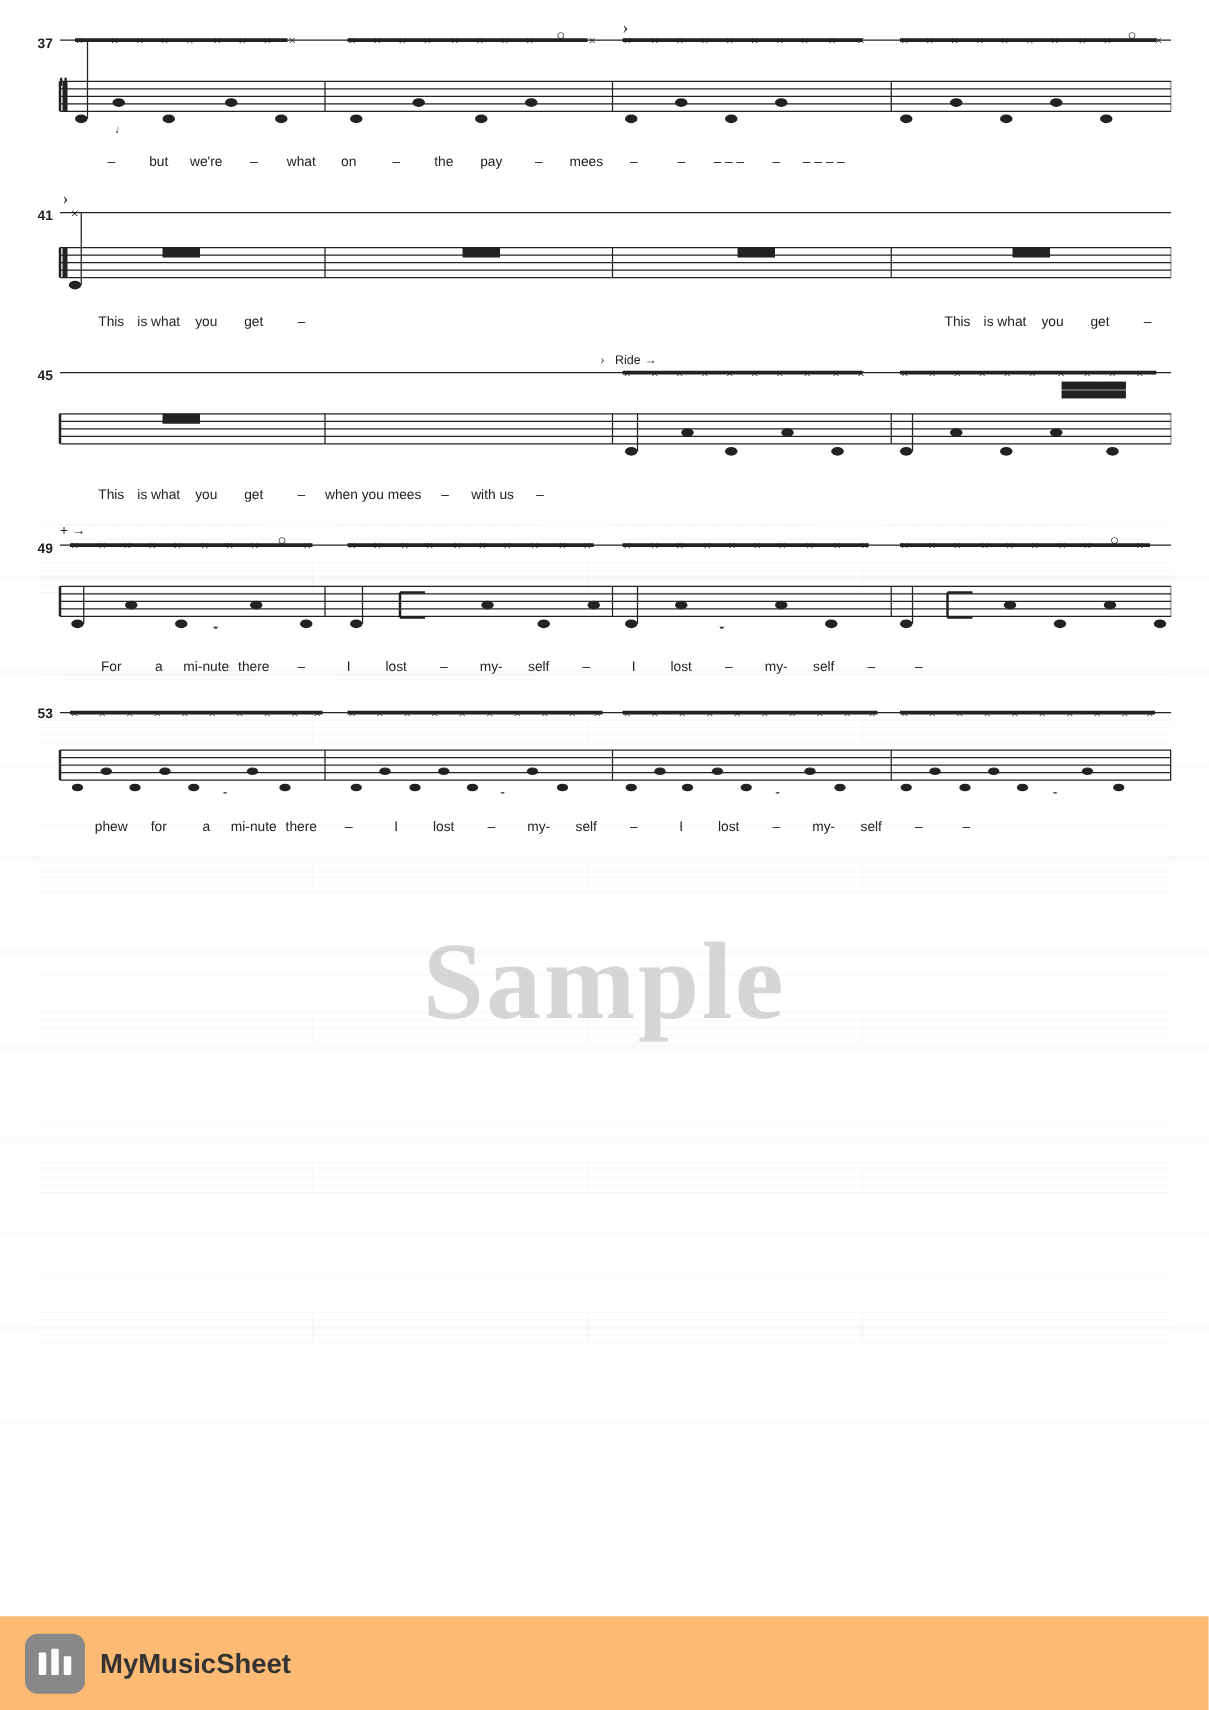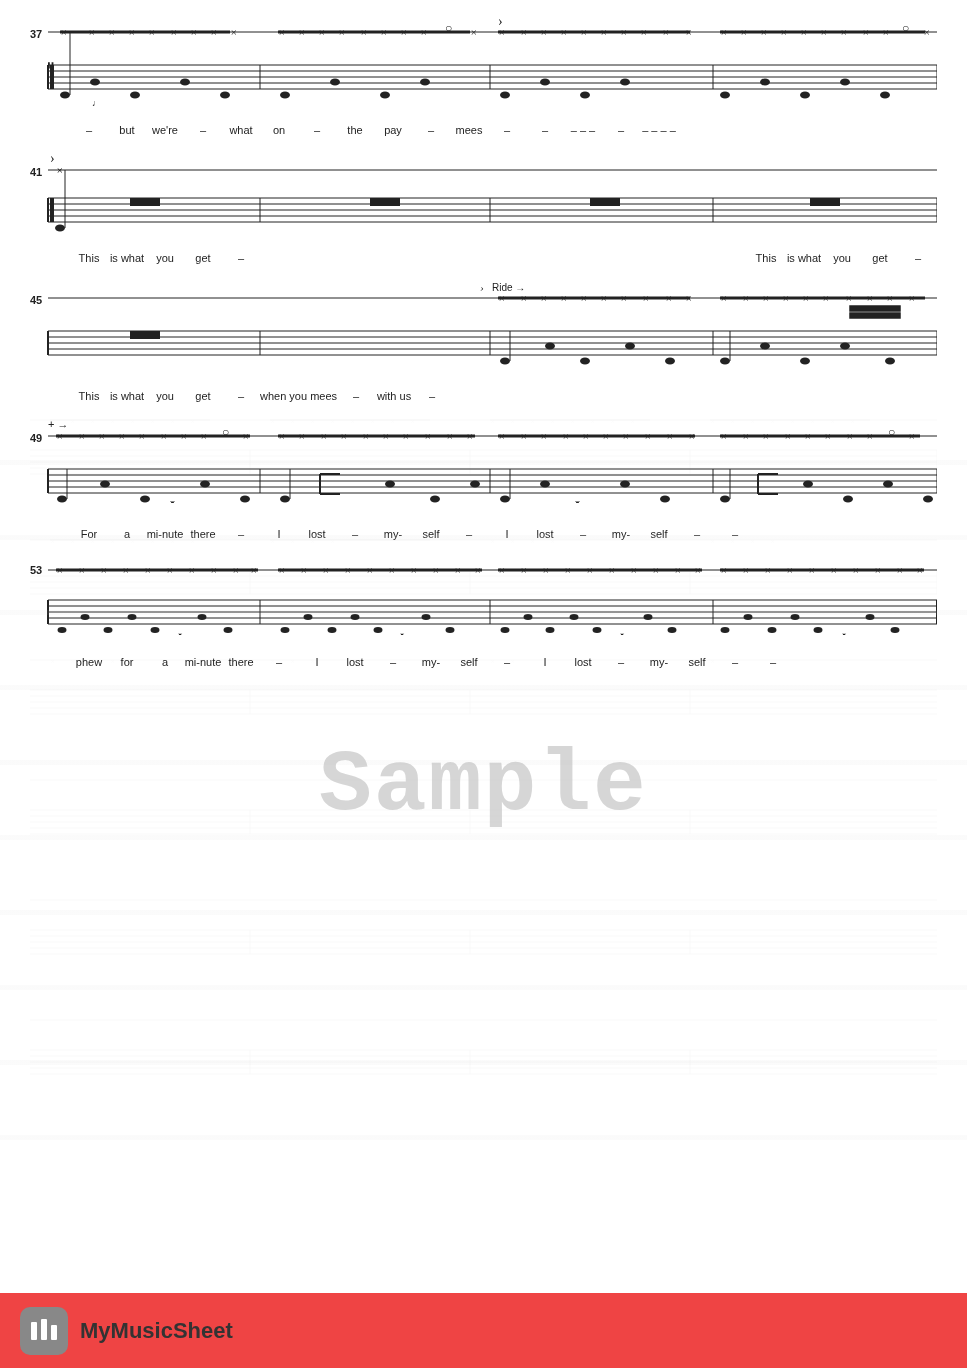--- a/index.html
+++ b/index.html
@@ -64,21 +64,21 @@
       justify-content: center;
       pointer-events: none;
       z-index: 10;
     }
 
     .sample-text {
       font-size: 88px;
       font-weight: bold;
       color: rgba(180, 180, 180, 0.55);
       letter-spacing: 2px;
-      font-family: Liberation Mono, monospace;
+      font-family: Liberation Serif, serif;
     }
 
     .legal-text {
       font-size: 18px;
       font-weight: bold;
       color: rgba(120, 120, 120, 0.7);
       margin-top: 18px;
       font-family: Arial, sans-serif;
     }
 
@@ -110,21 +110,21 @@
       opacity: 0.18;
     }
 
     
     .logo-bar {
       position: absolute;
       bottom: 0;
       left: 0;
       width: 100%;
       height: 75px;
-      background: #ef4444;
+      background: #fdba74;
       display: flex;
       align-items: center;
       padding: 0 20px;
       z-index: 20;
     }
 
     .logo-icon {
       width: 48px;
       height: 48px;
       background: #888;

